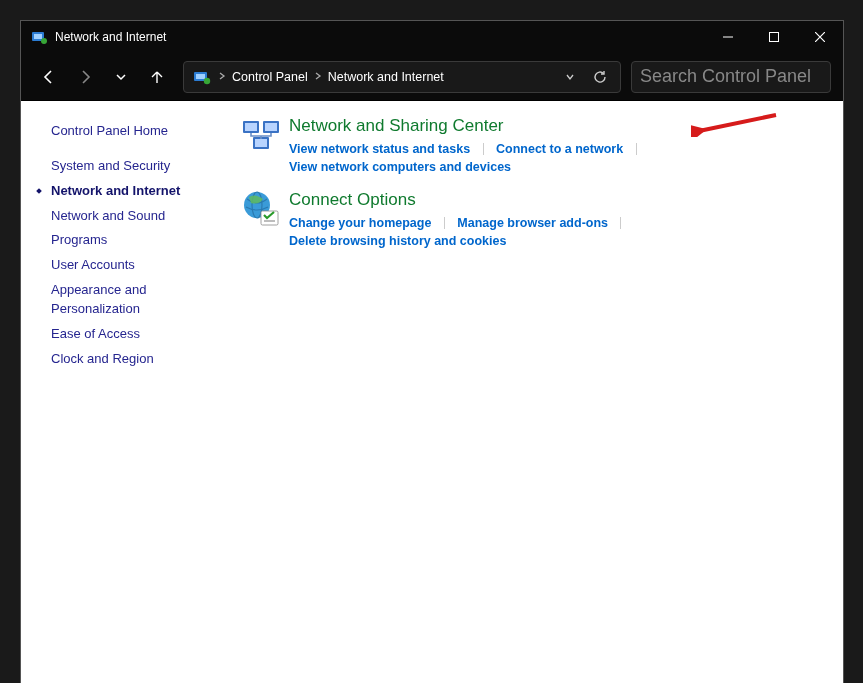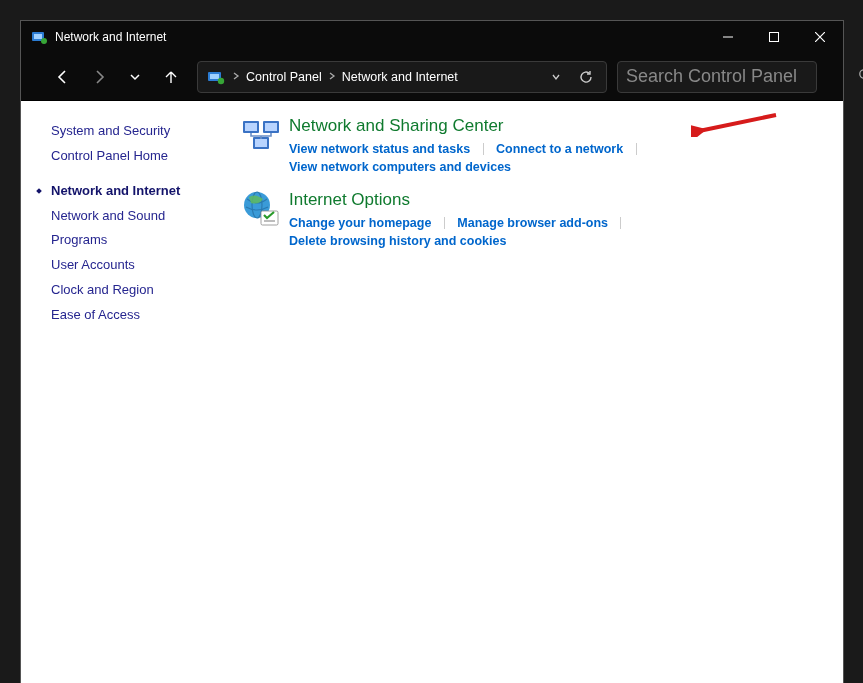--- a/index.html
+++ b/index.html
@@ -3,21 +3,21 @@
   <meta charset="utf-8">
   <style>
     * { margin: 0; padding: 0; box-sizing: border-box; font-family: "Segoe UI", sans-serif; }
     body { background: #1a1a1a; width: 863px; height: 683px; overflow: hidden; }
     .window { width: 824px; height: 679px; margin: 20px; background: #fff; display: flex; flex-direction: column; border: 1px solid #555; }
     .titlebar { height: 32px; background: #0b0b0b; display: flex; align-items: center; color: #fff; font-size: 12px; flex-shrink: 0; }
     .titlebar .app-icon { width: 16px; height: 16px; margin: 0 8px 0 10px; display: flex; align-items: center; justify-content: center; }
     .titlebar .title { flex: 1; font-size: 12px; color: #fff; }
     .win-controls { display: flex; height: 100%; }
     .win-btn { width: 46px; height: 100%; display: flex; align-items: center; justify-content: center; color: #fff; cursor: pointer; }
-    .toolbar { height: 48px; background: #0b0b0b; display: flex; align-items: center; padding: 0 26px; gap: 4px; flex-shrink: 0; border-bottom: 1px solid #000; }
+    .toolbar { height: 48px; background: #0b0b0b; display: flex; align-items: center; padding: 0 12px; gap: 4px; flex-shrink: 0; border-bottom: 1px solid #000; }
     .nav-btn { width: 32px; height: 32px; display: flex; align-items: center; justify-content: center; color: #fff; cursor: pointer; border-radius: 4px; }
     .addr-bar { flex: 1; height: 32px; background: #191919; border: 1px solid #3a3a3a; border-radius: 4px; display: flex; align-items: center; padding: 0 4px; margin: 0 6px; }
     .addr-icon { width: 20px; height: 20px; margin: 0 4px; display:flex; align-items:center; justify-content:center;}
     .crumb { color: #fff; font-size: 12.5px; padding: 0 4px; cursor: pointer; }
     .crumb-sep { color: #aaa; font-size: 10px; padding: 0 2px; }
     .addr-spacer { flex: 1; }
     .addr-right { display: flex; align-items: center; gap: 2px; margin-right: 2px; }
     .addr-ctl { width: 28px; height: 28px; display:flex; align-items:center; justify-content:center; cursor:pointer; color:#ccc; }
     .search-box { width: 200px; height: 32px; background: #191919; border: 1px solid #3a3a3a; border-radius: 4px; display: flex; align-items: center; padding: 0 8px; }
     .search-input { flex: 1; background: transparent; border: none; outline: none; color: #ccc; font-size: 18px; }
@@ -132,28 +132,29 @@
         <svg width="14" height="14" viewBox="0 0 14 14">
             <circle cx="6" cy="6" r="4.2" fill="none" stroke="#aaa" stroke-width="1.3"></circle>
             <path d="M9.2 9.2 L13 13" stroke="#aaa" stroke-width="1.3"></path>
           </svg>
       </span>
     </div>
   </div>
 
   <div class="content">
     <div class="sidebar">
+      <a class="side-link first">Control Panel Home</a>
       <a class="side-link">System and Security</a>
-      <a class="side-link first">Control Panel Home</a>
       <a class="side-link active">Network and Internet</a>
       <a class="side-link">Network and Sound</a>
       <a class="side-link">Programs</a>
       <a class="side-link">User Accounts</a>
+      <a class="side-link">Appearance and Personalization</a>
+      <a class="side-link">Ease of Access</a>
       <a class="side-link">Clock and Region</a>
-      <a class="side-link">Ease of Access</a>
     </div>
 
     <div class="main">
       <div class="category">
         <div class="cat-icon">
           <svg width="40" height="40" viewBox="0 0 40 40">
             <rect x="2" y="6" width="16" height="12" rx="1" fill="#3a72c4"></rect>
               <rect x="4" y="8" width="12" height="8" fill="#b8d4ff"></rect>
             <rect x="22" y="6" width="16" height="12" rx="1" fill="#3a72c4"></rect>
               <rect x="24" y="8" width="12" height="8" fill="#b8d4ff"></rect>
@@ -180,21 +181,21 @@
             <circle cx="16" cy="16" r="13" fill="#3a9bd8"></circle>
             <path d="M6 10 Q16 18 26 10 M5 18 Q16 24 27 18" stroke="#2a7ab0" stroke-width="1.2" fill="none"></path>
             <ellipse cx="16" cy="16" rx="5" ry="13" fill="none" stroke="#2a7ab0" stroke-width="1.2"></ellipse>
             <path d="M8 8 Q14 4 22 10 Q18 16 10 14 Z" fill="#5fbb5f" opacity="0.85"></path>
             <rect x="20" y="22" width="17" height="14" rx="1.5" fill="#fff" stroke="#888" stroke-width="0.8"></rect>
             <path d="M23 26 L26 29 L33 23" stroke="#2a9a2a" stroke-width="2.2" fill="none"></path>
             <path d="M23 32 H34" stroke="#888" stroke-width="1.1"></path>
           </svg>
         </div>
         <div class="cat-body">
-          <span class="cat-title">Internet Options</span>
+          <span class="cat-title">Connect Options</span>
           <div class="sub-links">
             <span class="sub-link">Change your homepage</span>
             <span class="sub-sep"></span>
             <span class="sub-link">Manage browser add-ons</span>
             <span class="sub-sep"></span>
             <span class="sub-link">Delete browsing history and cookies</span>
           </div>
         </div>
       </div>
 

